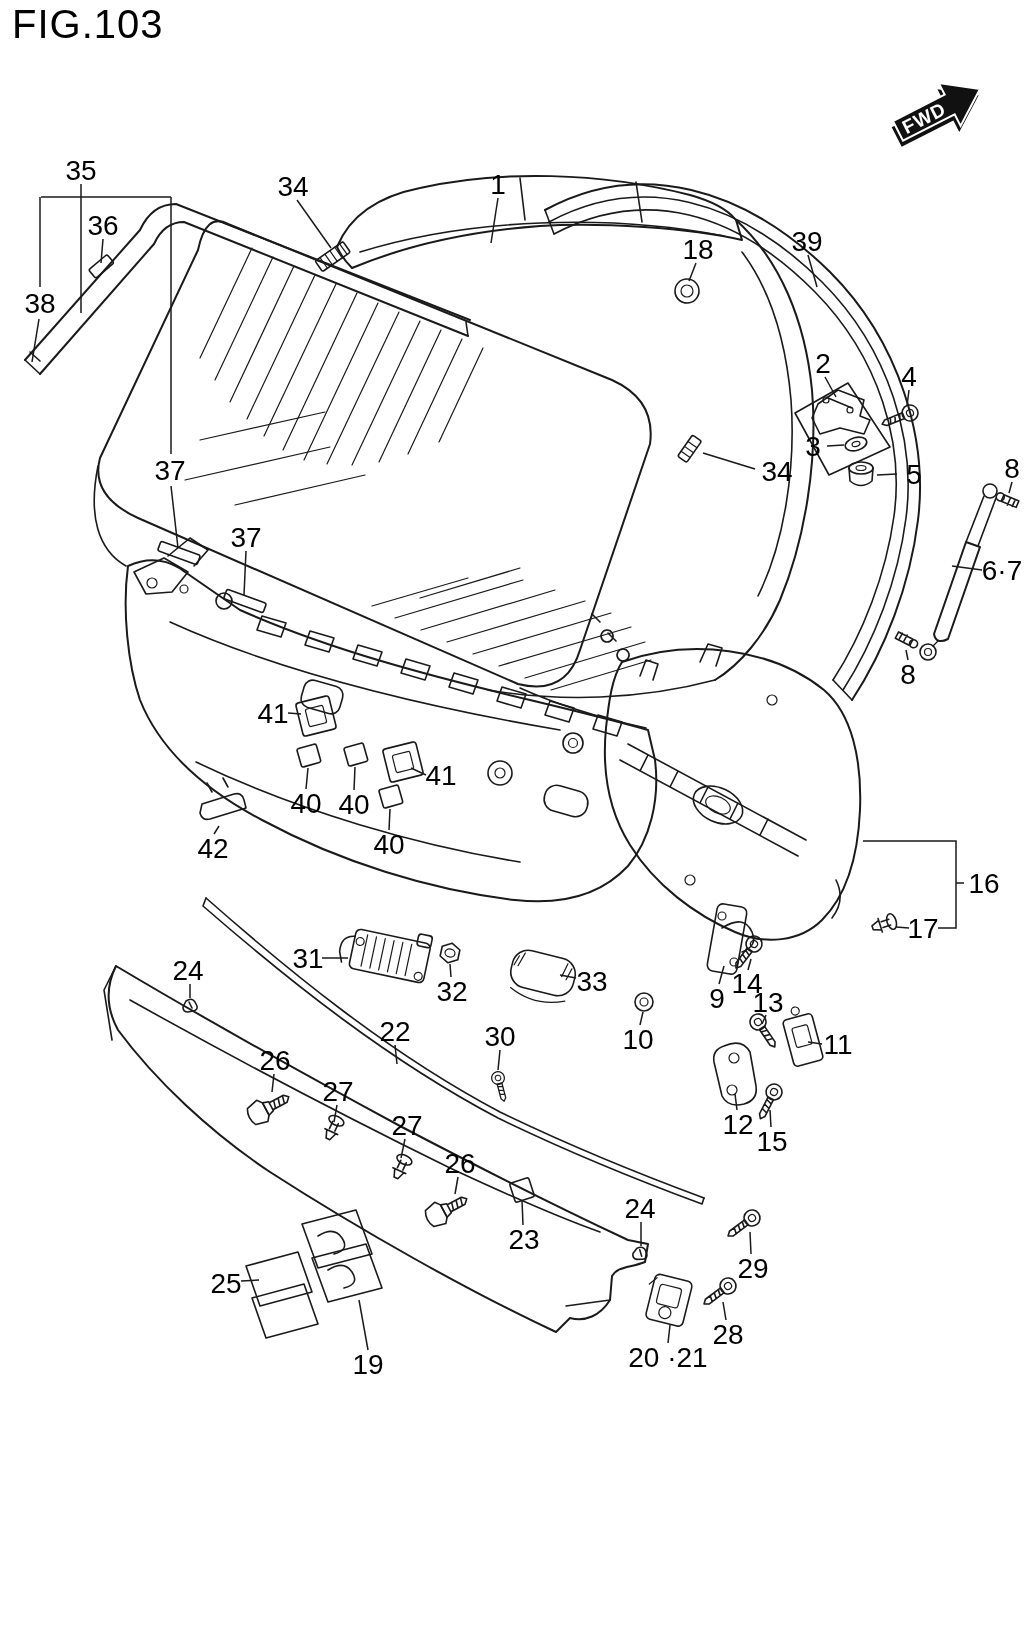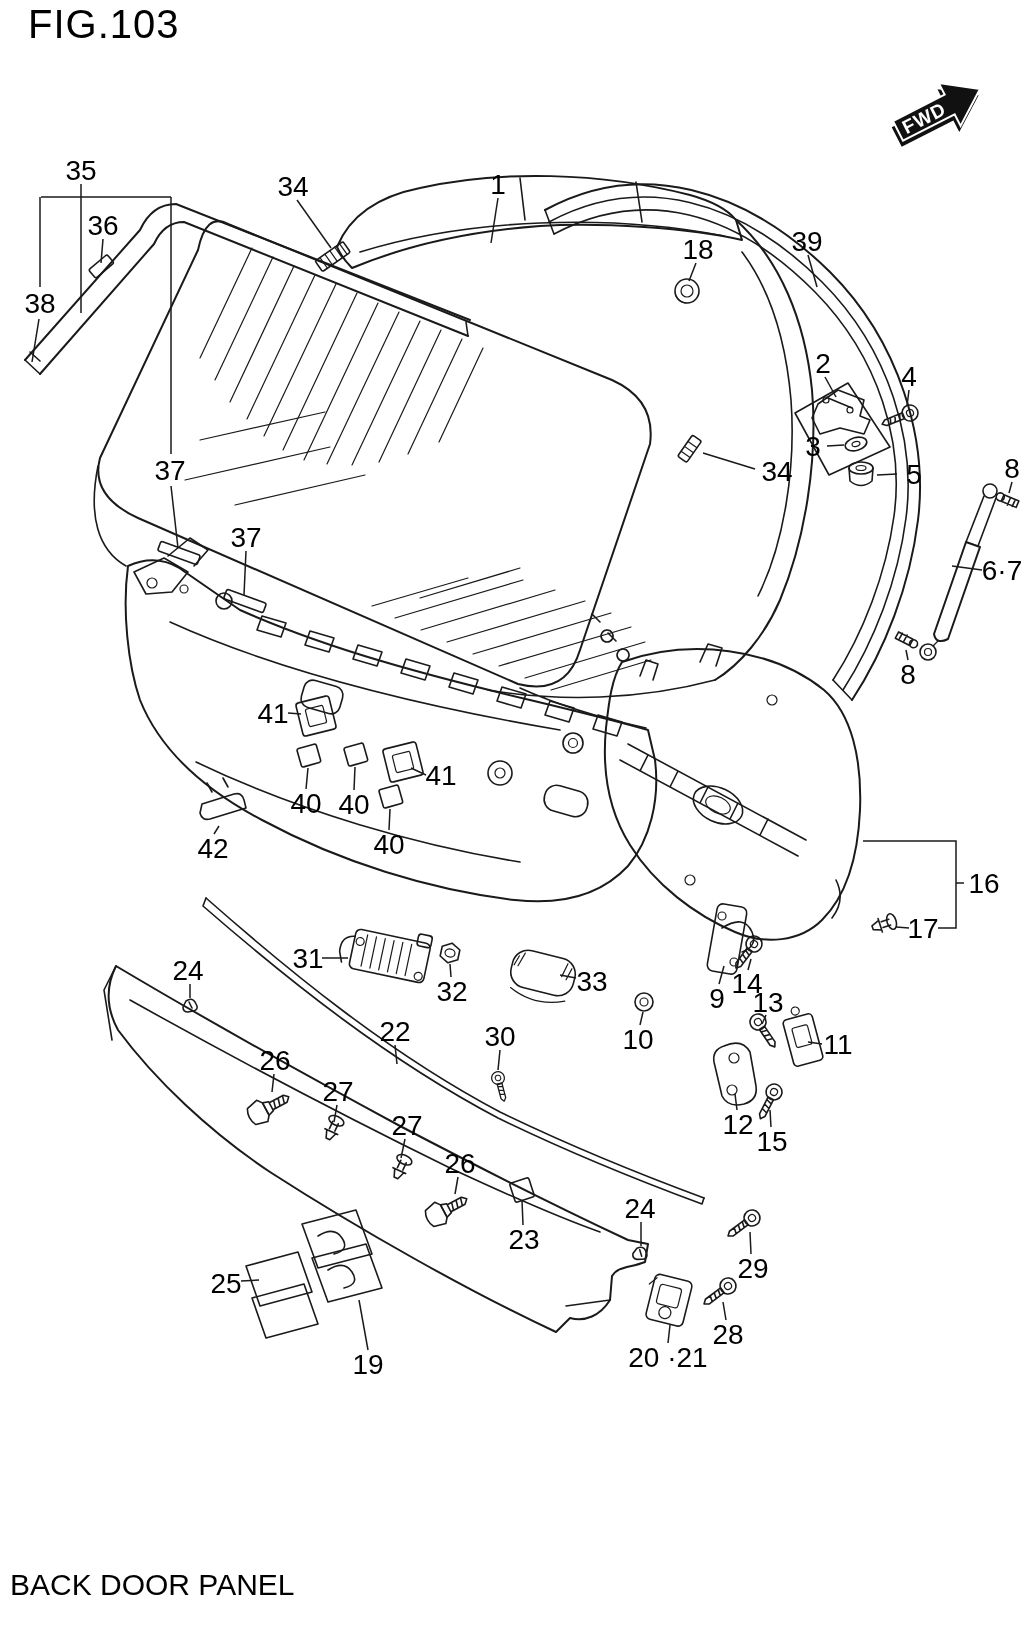--- a/index.html
+++ b/index.html
@@ -1,17 +1,17 @@
 <!DOCTYPE html>
 <html><head>
 <meta charset="utf-8">
 <style>
   html,body{margin:0;padding:0;background:#ffffff;width:1026px;height:1635px;overflow:hidden;}
   body{position:relative;font-family:"Liberation Sans",sans-serif;color:#000;}
-  #fig-title{position:absolute;left:28px;top:2px;font-size:40px;letter-spacing:1px;font-weight:500;}
+  #fig-title{position:absolute;left:12px;top:2px;font-size:40px;letter-spacing:1px;font-weight:500;}
   #footer{position:absolute;left:10px;top:1568px;line-height:33px;font-size:30px;}
   svg{position:absolute;left:0;top:0;}
   .s2{fill:none;stroke:#1a1a1a;stroke-width:2;stroke-linecap:round;stroke-linejoin:round;}
   .s16{fill:none;stroke:#1a1a1a;stroke-width:1.6;stroke-linecap:round;stroke-linejoin:round;}
   .s12{fill:none;stroke:#1a1a1a;stroke-width:1.2;stroke-linecap:round;stroke-linejoin:round;}
   .lbl{font-family:"Liberation Sans",sans-serif;font-size:28px;fill:#000;text-anchor:middle;}
   .leader{stroke:#1a1a1a;stroke-width:1.5;}
   .bracket{fill:none;stroke:#1a1a1a;stroke-width:1.5;}
   .fwd-txt{font-family:"Liberation Sans",sans-serif;font-size:19px;font-weight:bold;fill:#fff;letter-spacing:1px;}
 </style>
@@ -339,14 +339,13 @@
       <line x1="668" y1="1343" x2="670" y2="1325" class="leader"></line>
       <text x="668" y="1357" class="lbl" dominant-baseline="central">20 ·21</text>
       <line x1="368" y1="1350" x2="359" y2="1300" class="leader"></line>
       <text x="368" y="1364" class="lbl" dominant-baseline="central">19</text>
       <line x1="241" y1="1281" x2="259" y2="1280" class="leader"></line>
       <text x="226" y="1283" class="lbl" dominant-baseline="central">25</text>
     </g>
 </svg>
 
 <div id="footer">
-  <div>BACK DOOR PANEL</div>
 </div>
 
 </body></html>

